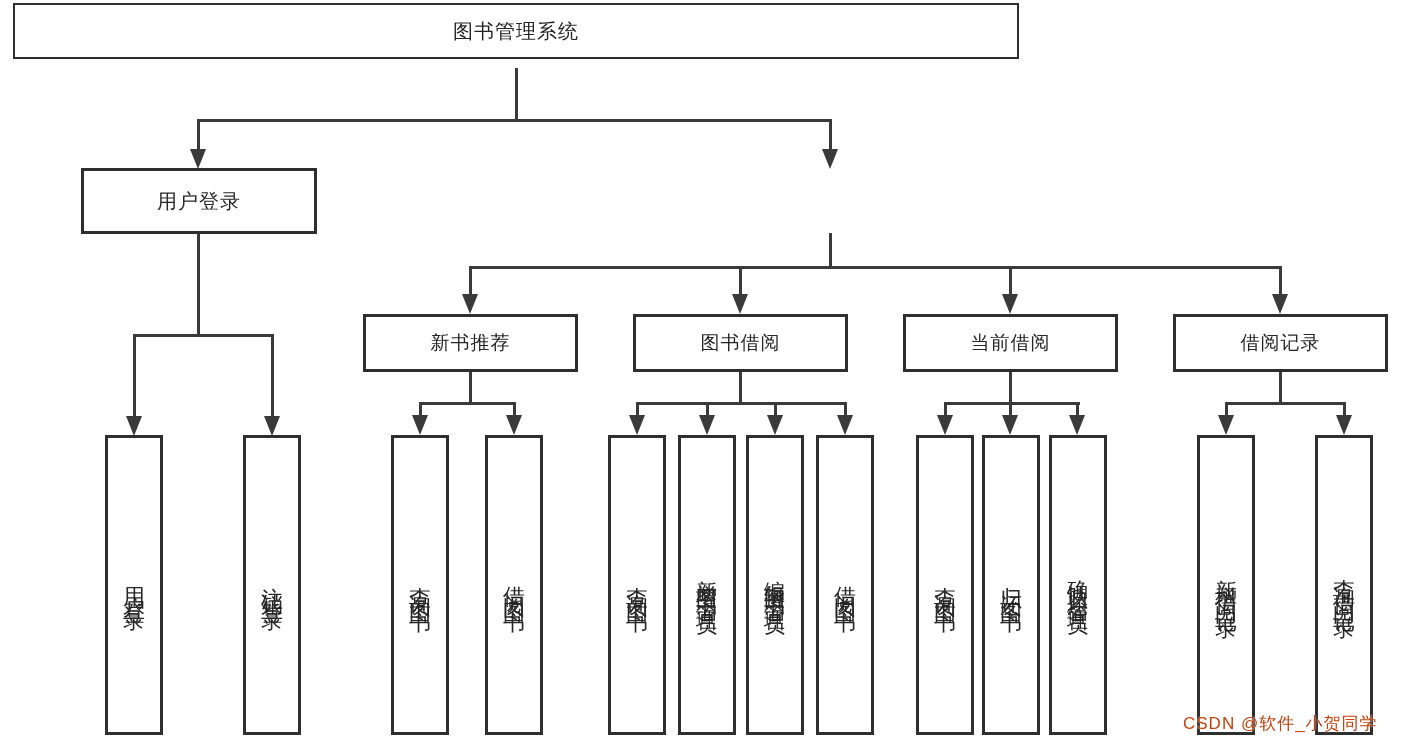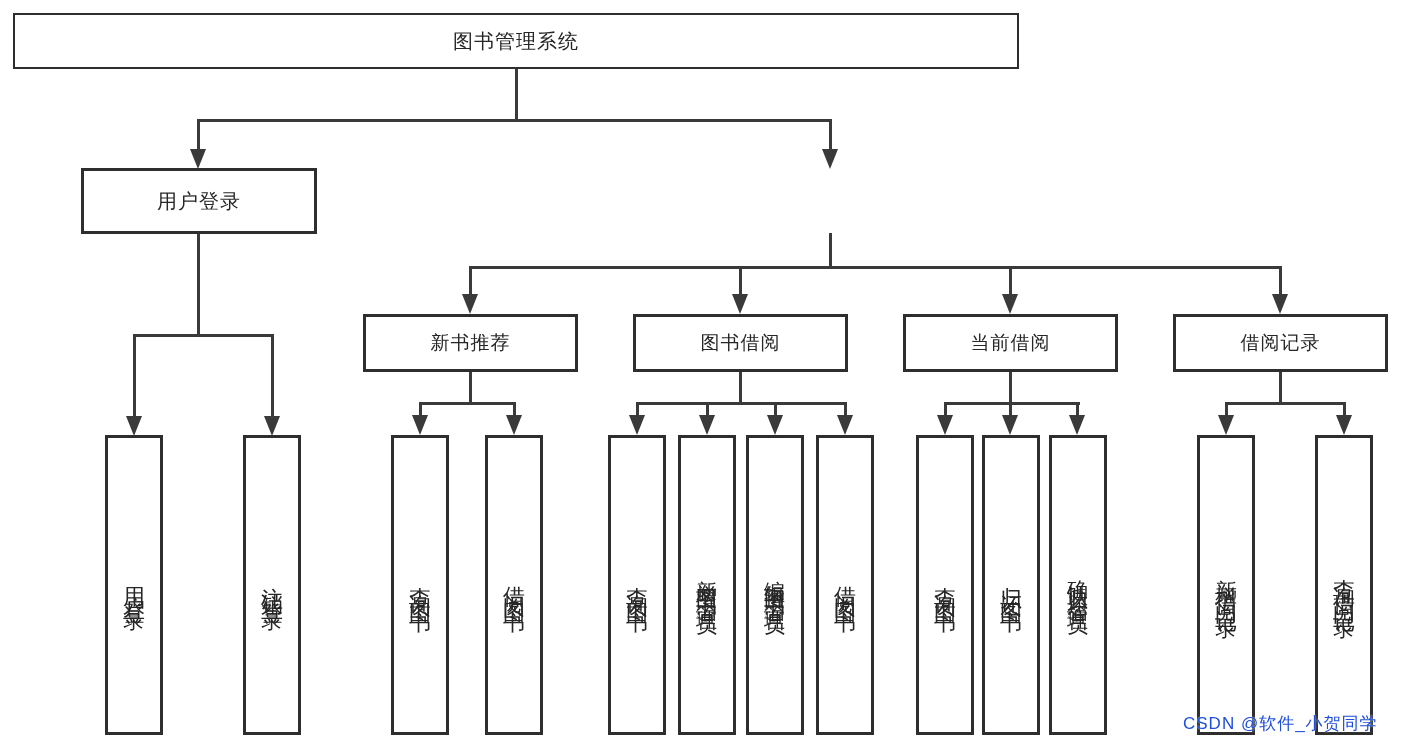--- a/index.html
+++ b/index.html
@@ -40,21 +40,21 @@
   .arrow{
     position:absolute;width:0;height:0;
     border-left:8px solid transparent;
     border-right:8px solid transparent;
     border-top:20px solid var(--line);
   }
   .watermark{
     position:absolute;
     left:1183px;top:712px;
     font-size:17px;
-    color:#1d4ed8;
+    color:#c2410c;
     text-shadow:0 0 2px #ffffff;
     letter-spacing:1px;
     white-space:nowrap;
     z-index:5;
   }
 </style>
 </head>
 <body>
 
 <div class="canvas">
@@ -111,21 +111,21 @@
   <div class="arrow" style="left:1002px;top:415px;"></div>
   <div class="arrow" style="left:1069px;top:415px;"></div>
 
   <div class="vline" style="left:1279px;top:372px;height:33px;"></div>
   <div class="hline" style="left:1225px;top:402px;width:121px;"></div>
   <div class="vline" style="left:1225px;top:402px;height:14px;"></div>
   <div class="vline" style="left:1343px;top:402px;height:14px;"></div>
   <div class="arrow" style="left:1218px;top:415px;"></div>
   <div class="arrow" style="left:1336px;top:415px;"></div>
 
-  <div class="node root" style="left:13px;top:13px;width:1006px;height:56px;text-align:right;">
+  <div class="node root" style="left:13px;top:3px;width:1006px;height:56px;text-align:right;">
     <span class="hlabel">图书管理系统</span>
   </div>
 
   <div class="node lvl2" style="left:81px;top:168px;width:236px;height:66px;">
     <span class="hlabel">用户登录</span>
   </div>
 
   <div class="node lvl3" style="left:363px;top:314px;width:215px;height:58px;">
     <span class="hlabel">新书推荐</span>
   </div>

